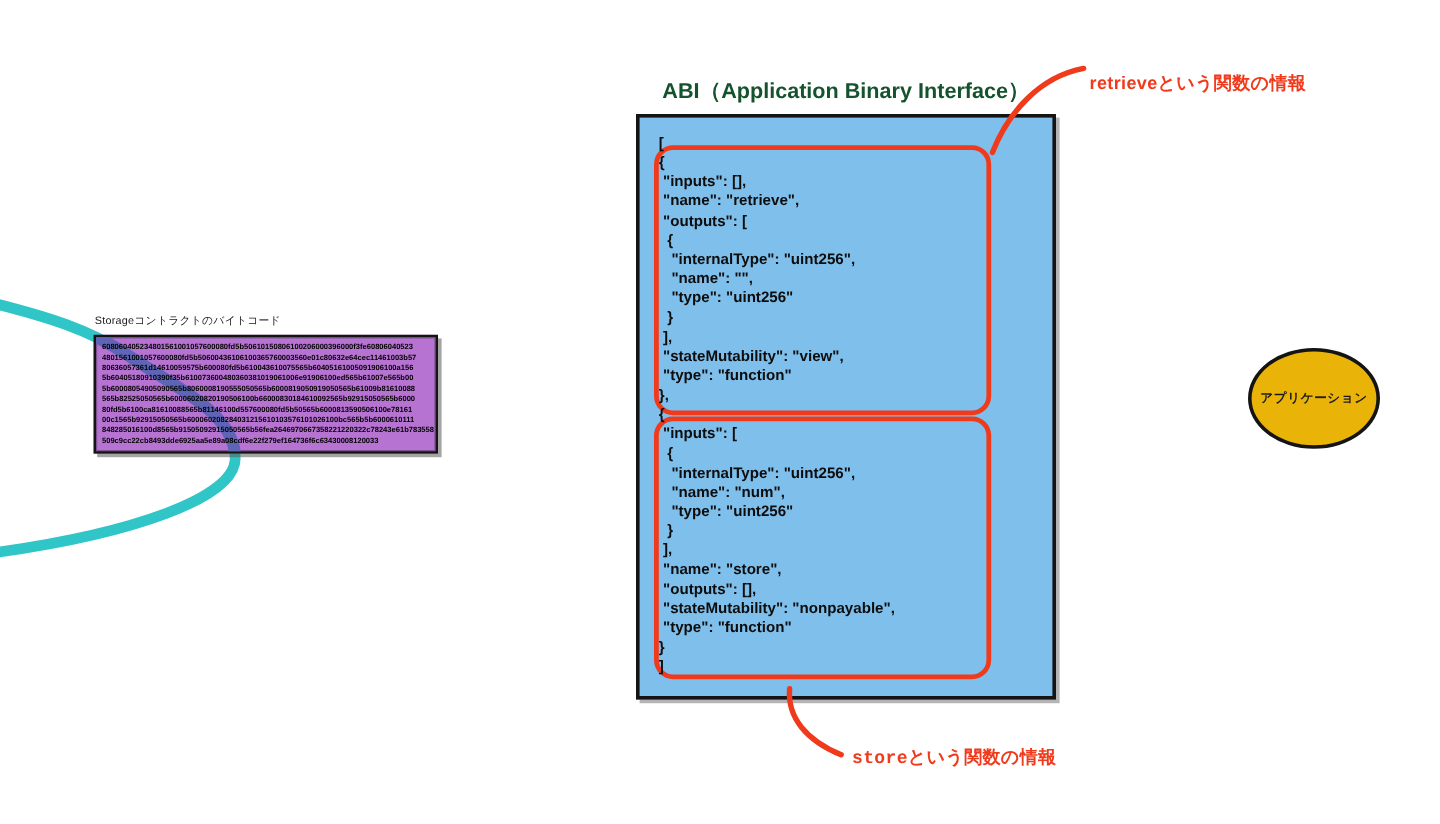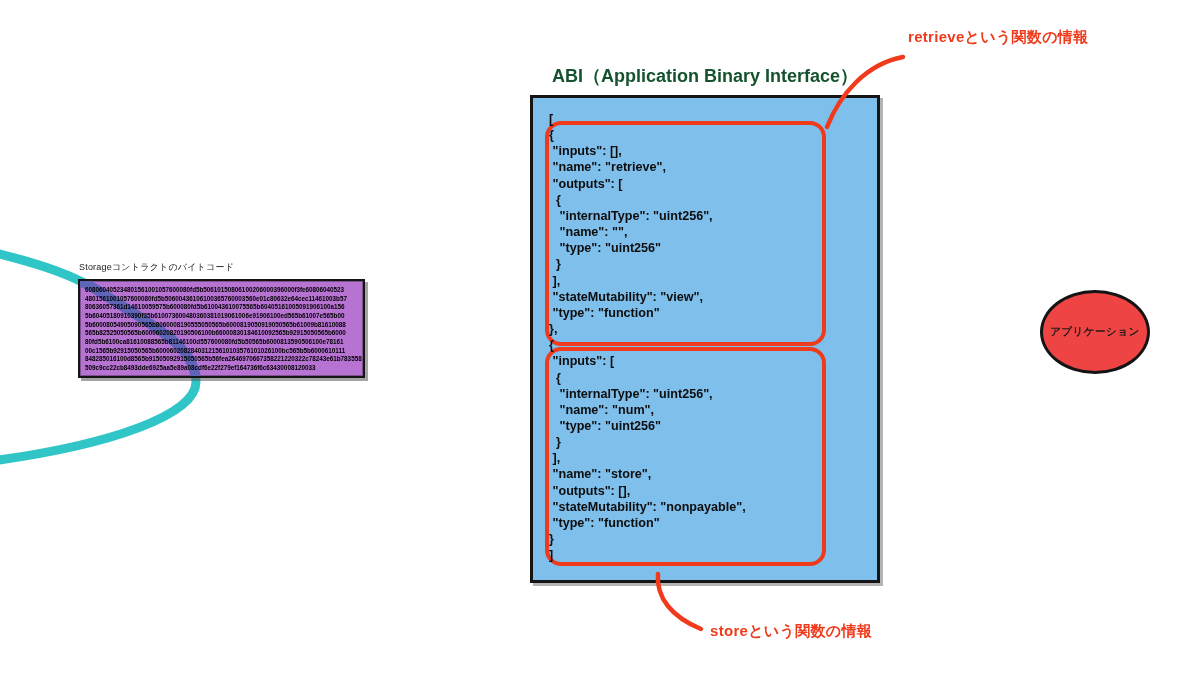--- a/index.html
+++ b/index.html
@@ -50,27 +50,27 @@
     border:4px solid #f03a1c;border-radius:16px;background:transparent;
   }
   .red-rect.r1{top:23px;height:217px;}
   .red-rect.r2{top:249px;height:211px;}
 
   
   .annotation{
     position:absolute;z-index:9;
     font-size:15px;font-weight:bold;color:#f03a1c;letter-spacing:.3px;
   }
-  .ann-retrieve{left:908px;top:28px;}
-  .ann-store{left:710px;top:622px;}
+  .ann-retrieve{left:908px;top:60px;}
+  .ann-store{left:710px;top:622px;font-family:Liberation Mono, monospace;}
 
   
   .app-ellipse{
     position:absolute;left:1040px;top:290px;width:104px;height:78px;z-index:3;
-    background:#ef4444;border:3px solid #141414;border-radius:50%;
+    background:#eab308;border:3px solid #141414;border-radius:50%;
     display:flex;align-items:center;justify-content:center;
   }
   .app-ellipse span{font-size:10.5px;font-weight:bold;color:#1a1a1a;letter-spacing:.5px;}
 </style>
 </head>
 <body>
 
 <div class="canvas">
 
   <svg class="layer under" width="1200" height="687" viewBox="0 0 1200 687">

